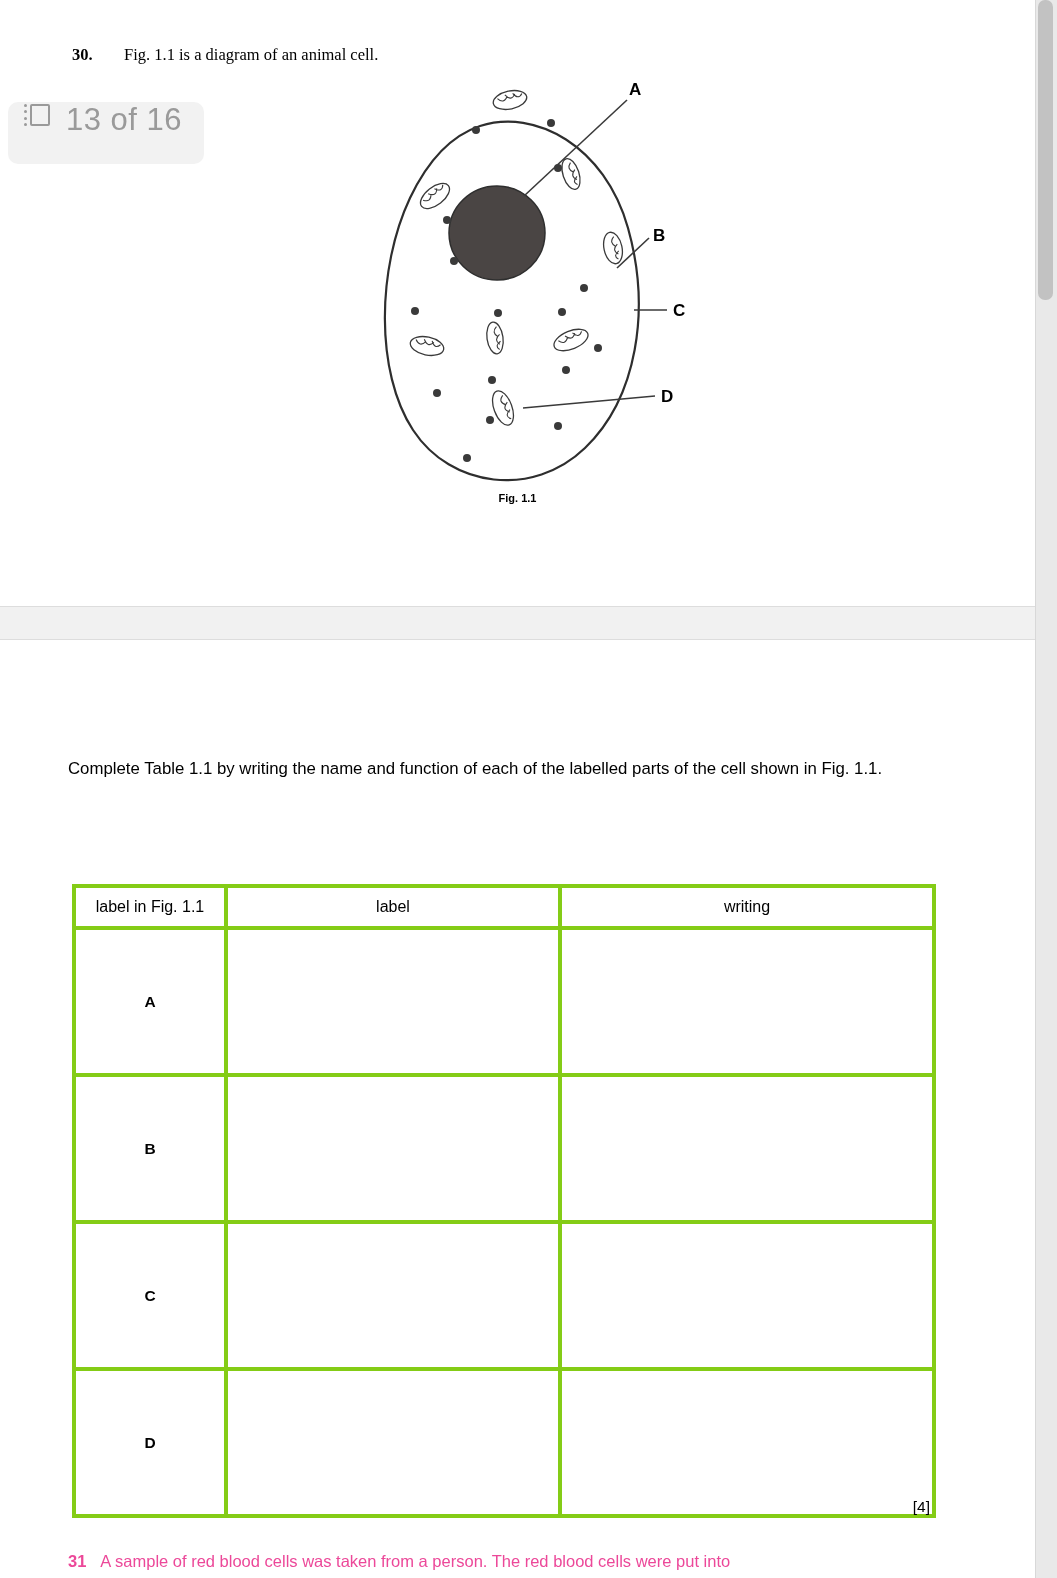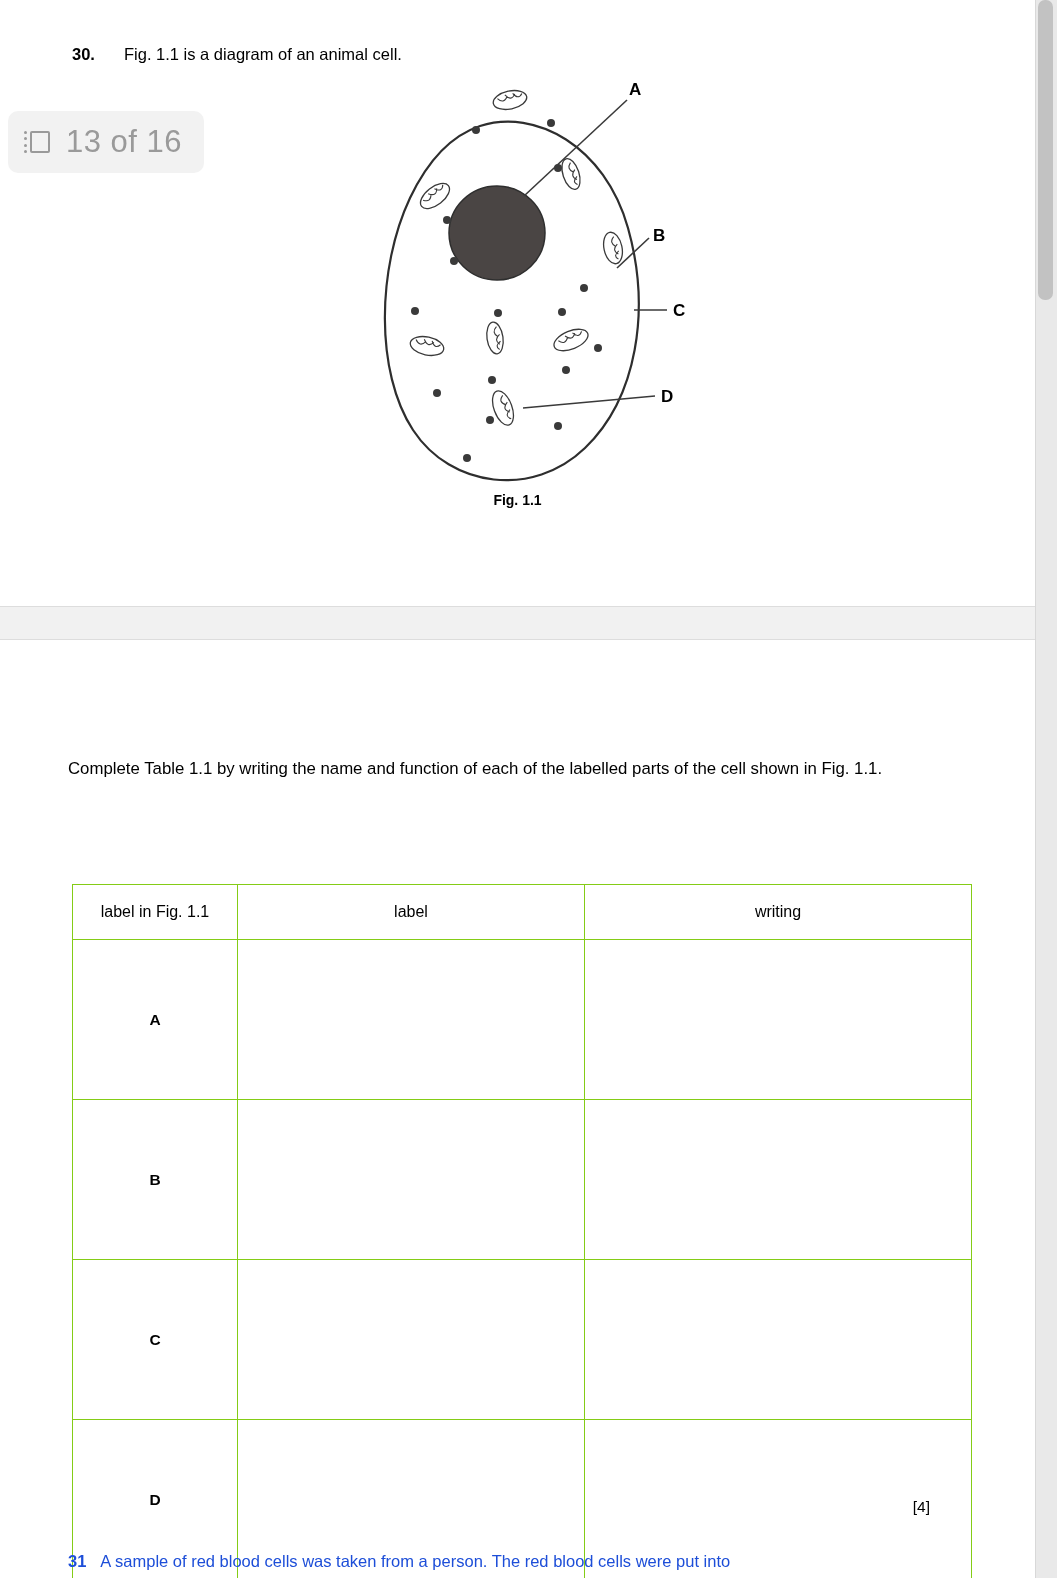--- a/index.html
+++ b/index.html
@@ -42,38 +42,39 @@
   }
 
   
   .q30 {
     position: absolute;
     top: 44px;
     left: 72px;
     width: 900px;
     font-size: 16.5px;
     line-height: 1.3;
+    font-family: Liberation Serif, serif;
   }
   .q30 .num {
     font-weight: bold;
     display: inline-block;
     width: 52px;
   }
 
   
   .page-pill {
     position: absolute;
-    top: 111px;
+    top: 102px;
     left: 8px;
     height: 62px;
     padding: 0 22px 0 16px;
     background: #f2f2f2;
     border-radius: 10px;
     display: flex;
-    align-items: center;
+    align-items: flex-start;
     gap: 12px;
     color: #9a9a9a;
   }
   .page-pill .pill-text {
     font-size: 31px;
     letter-spacing: 0.5px;
   }
   .pill-icon {
     width: 30px;
     height: 26px;
@@ -109,21 +110,21 @@
     left: 355px;
     width: 360px;
     height: 420px;
   }
   .fig-caption {
     position: absolute;
     top: 492px;
     left: 0;
     width: 1035px;
     text-align: center;
-    font-size: 14px;
+    font-size: 11px;
     font-weight: bold;
   }
 
   
   .page-gap {
     position: absolute;
     top: 606px;
     left: 0;
     width: 1035px;
     height: 32px;
@@ -161,26 +162,26 @@
 
   table.t11 {
     position: absolute;
     top: 884px;
     left: 72px;
     width: 848px;
     border-collapse: collapse;
     table-layout: fixed;
   }
   table.t11 td, table.t11 th {
-    border: 1px solid #84cc16;
+    border: 4px solid #84cc16;
     font-size: 16px;
     font-weight: normal;
     text-align: center;
     vertical-align: middle;
-    padding: 8px;
+    padding: 0;
   }
   table.t11 thead th {
     height: 38px;
   }
   table.t11 tbody td {
     height: 143px;
     font-weight: bold;
     font-size: 15.5px;
   }
   .col-label { width: 148px; }
@@ -194,21 +195,21 @@
     width: 930px;
     text-align: right;
     font-size: 15.5px;
   }
   .q31 {
     position: absolute;
     top: 1552px;
     left: 68px;
     width: 900px;
     font-size: 16.5px;
-    color: #1d4ed8;
+    color: #ec4899;
   }
   .q31 .num { font-weight: bold; margin-right: 14px; }
 </style>
 </head>
 <body>
 
 <div class="page">
 
   <div class="q30">
     <span class="num">30.</span><span>Fig. 1.1 is a diagram of an animal cell.</span>

